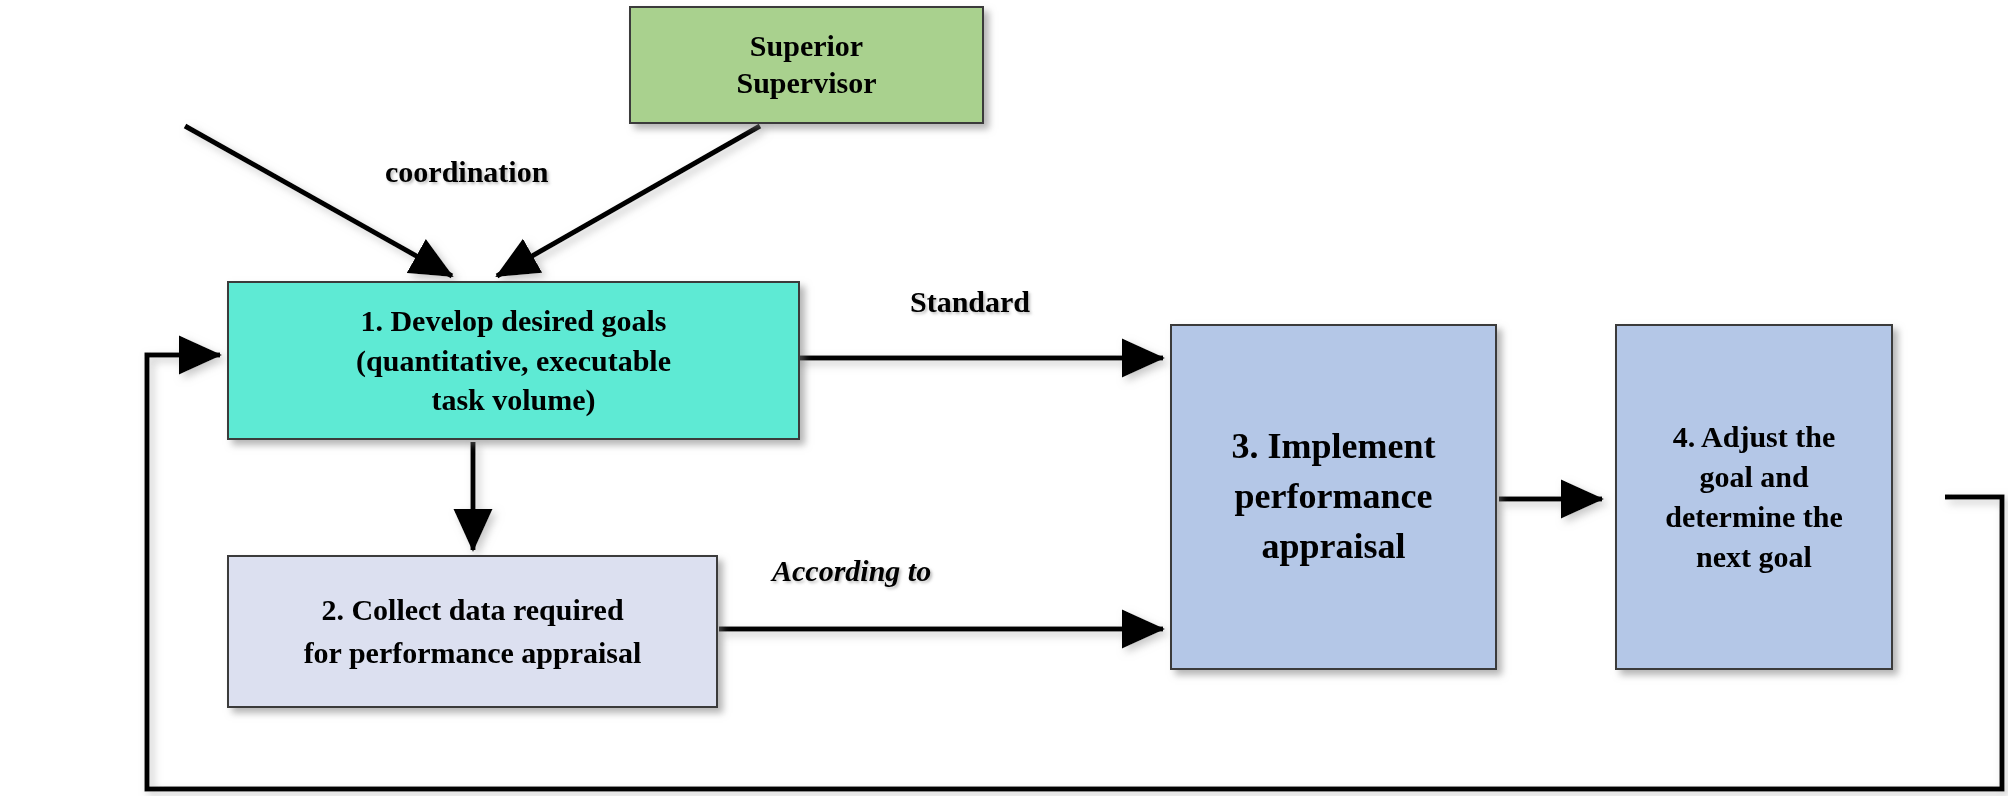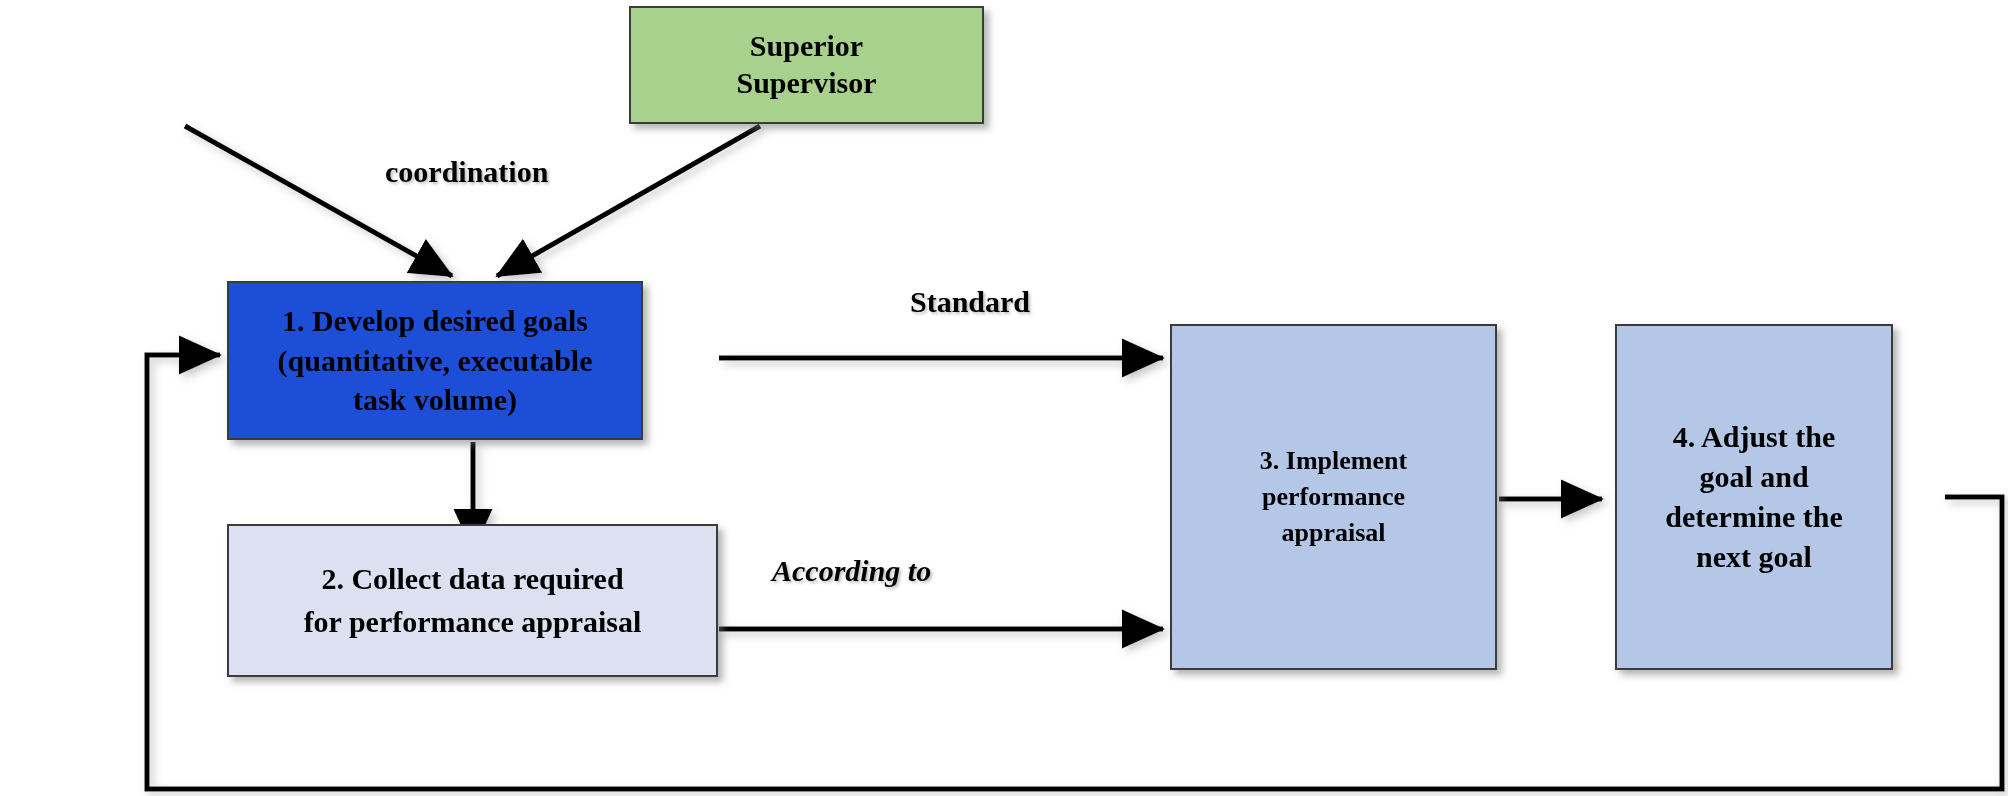--- a/index.html
+++ b/index.html
@@ -85,32 +85,32 @@
       <path d="M 1945 497 L 2002 497 L 2002 789 L 147 789 L 147 355 L 220 355" marker-end="url(#arrow)"></path>
     </g>
   </svg>
 
 
   <div class="node" style="left:629px; top:6px; width:355px; height:118px; background:#a9d18e; font-size:30px; line-height:1.22;text-align:center;">
     <span class="txt">Superior
 Supervisor</span>
   </div>
 
-  <div class="node" style="left:227px; top:281px; width:416px; height:159px; background:#1d4ed8; font-size:30px; line-height:1.32;">
+  <div class="node" style="left:227px; top:281px; width:573px; height:159px; background:#5eead4; font-size:30px; line-height:1.32;">
     <span class="txt">1. Develop desired goals
 (quantitative, executable
 task volume)</span>
   </div>
 
-  <div class="node" style="left:227px; top:524px; width:491px; height:153px; background:#dce0f0; font-size:30px; line-height:1.42;">
+  <div class="node" style="left:227px; top:555px; width:491px; height:153px; background:#dce0f0; font-size:30px; line-height:1.42;">
     <span class="txt">2. Collect data required
 for performance appraisal</span>
   </div>
 
-  <div class="node" style="left:1170px; top:324px; width:327px; height:346px; background:#b4c7e7; font-size:26px; line-height:1.38;">
+  <div class="node" style="left:1170px; top:324px; width:327px; height:346px; background:#b4c7e7; font-size:36px; line-height:1.38;">
     <span class="txt">3. Implement
 performance
 appraisal</span>
   </div>
 
   <div class="node" style="left:1615px; top:324px; width:278px; height:346px; background:#b4c7e7; font-size:30px; line-height:1.34;">
     <span class="txt">4. Adjust the
 goal and
 determine the
 next goal</span>

